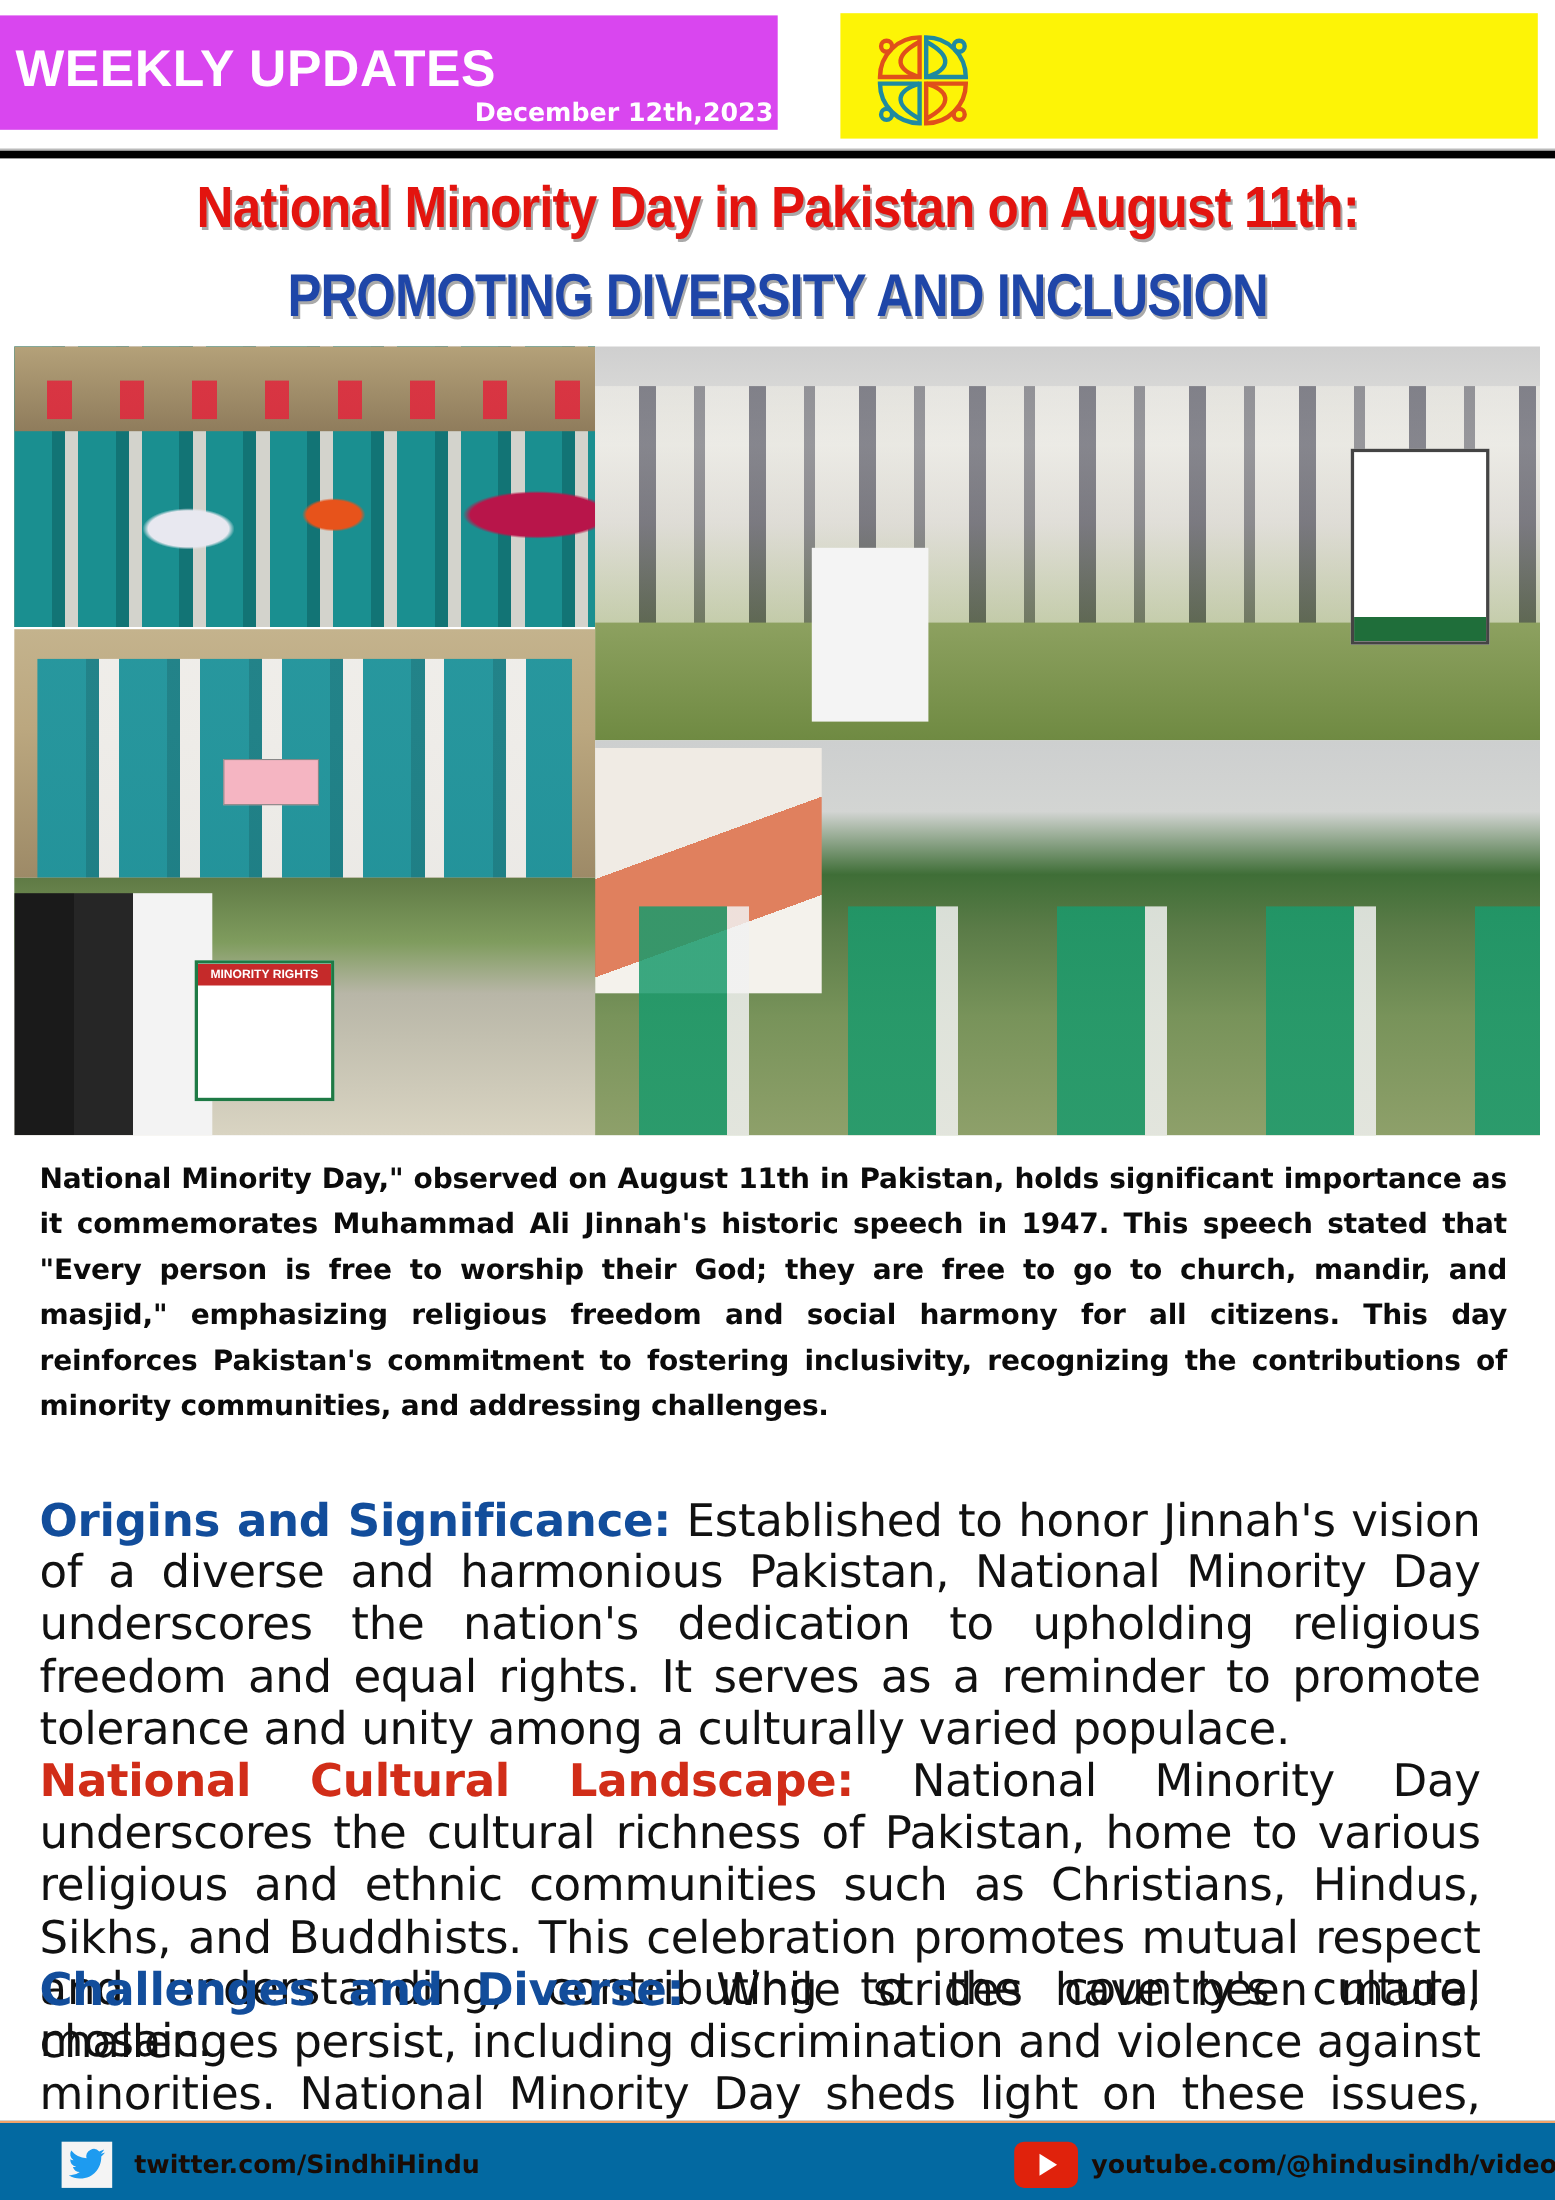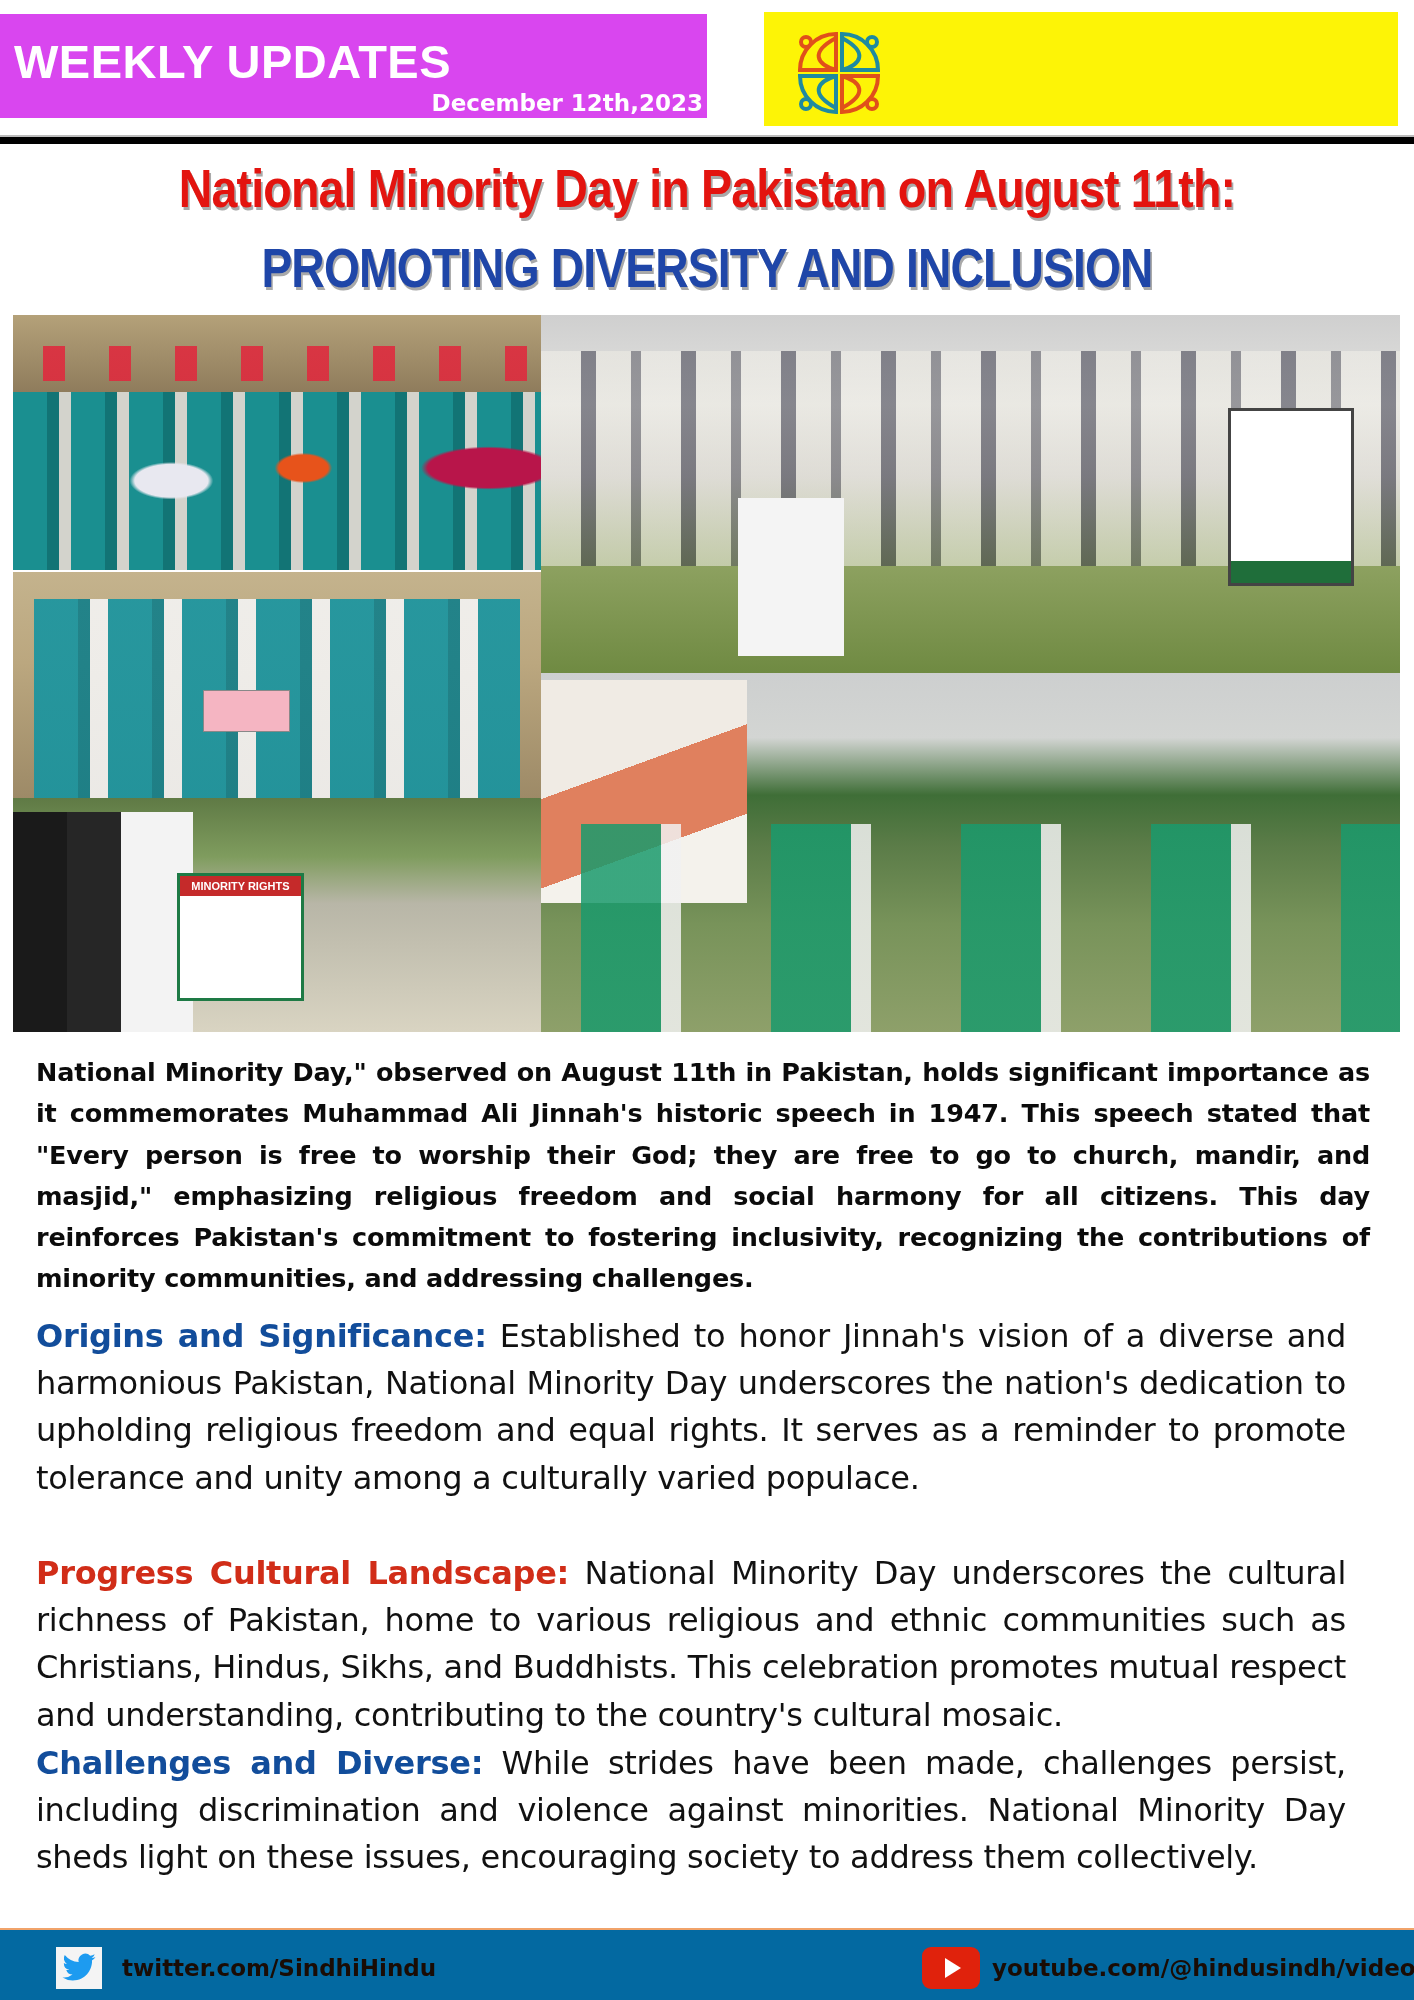--- a/index.html
+++ b/index.html
@@ -128,22 +128,22 @@
   }
 
   
   .intro {
     position: absolute; left: 36px; top: 1052px; width: 1334px;
     font-family: "DejaVu Sans", sans-serif; font-weight: 700; font-size: 25.5px; line-height: 41.3px;
     text-align: justify; color: #0b0b0b; letter-spacing: -0.2px;
   }
   .section {
     position: absolute; left: 36px; width: 1310px;
-    font-family: "DejaVu Sans", sans-serif; font-size: 32px; line-height: 47.2px;
-    text-align: justify; color: #111; letter-spacing: -0.3px;
+    font-family: "DejaVu Sans", sans-serif; font-size: 41px; line-height: 47.2px;
+    text-align: justify; color: #111; letter-spacing: -0.3px; margin-top: 46px;
   }
   .section .head { font-weight: 700; }
   .s1 { top: 1313px; }
   .s2 { top: 1550px; }
   .s3 { top: 1740px; }
   .blue { color: #124d9b; }
   .red { color: #d12d18; }
 
   
   .footer {
@@ -215,21 +215,21 @@
   <div class="photo p5" title="Performers in green kurtas and red turbans performing a stick dance before a crowd"></div>
 </div>
 
 <p class="intro">National Minority Day," observed on August 11th in Pakistan, holds significant importance as it commemorates Muhammad Ali Jinnah's historic speech in 1947. This speech stated that "Every person is free to worship their God; they are free to go to church, mandir, and masjid," emphasizing religious freedom and social harmony for all citizens. This day reinforces Pakistan's commitment to fostering inclusivity, recognizing the contributions of minority communities, and addressing challenges.</p>
 
 <p class="section s1">
   <span class="head blue">Origins and Significance:</span><span> Established to honor Jinnah's vision of a diverse and harmonious Pakistan, National Minority Day underscores the nation's dedication to upholding religious freedom and equal rights. It serves as a reminder to promote tolerance and unity among a culturally varied populace.</span>
 </p>
 
 <p class="section s2">
-  <span class="head red">Progress Cultural Landscape:</span><span> National Minority Day underscores the cultural richness of Pakistan, home to various religious and ethnic communities such as Christians, Hindus, Sikhs, and Buddhists. This celebration promotes mutual respect and understanding, contributing to the country's cultural mosaic.</span>
+  <span class="head red">National Cultural Landscape:</span><span> National Minority Day underscores the cultural richness of Pakistan, home to various religious and ethnic communities such as Christians, Hindus, Sikhs, and Buddhists. This celebration promotes mutual respect and understanding, contributing to the country's cultural mosaic.</span>
 </p>
 
 <p class="section s3">
   <span class="head blue">Challenges and Diverse:</span><span> While strides have been made, challenges persist, including discrimination and violence against minorities. National Minority Day sheds light on these issues, encouraging society to address them collectively.</span>
 </p>
 
 <div class="footer">
   <div class="foot-item f1">
     <div class="twitter-icon">
       <svg width="40" height="36" viewBox="0 0 24 24">

